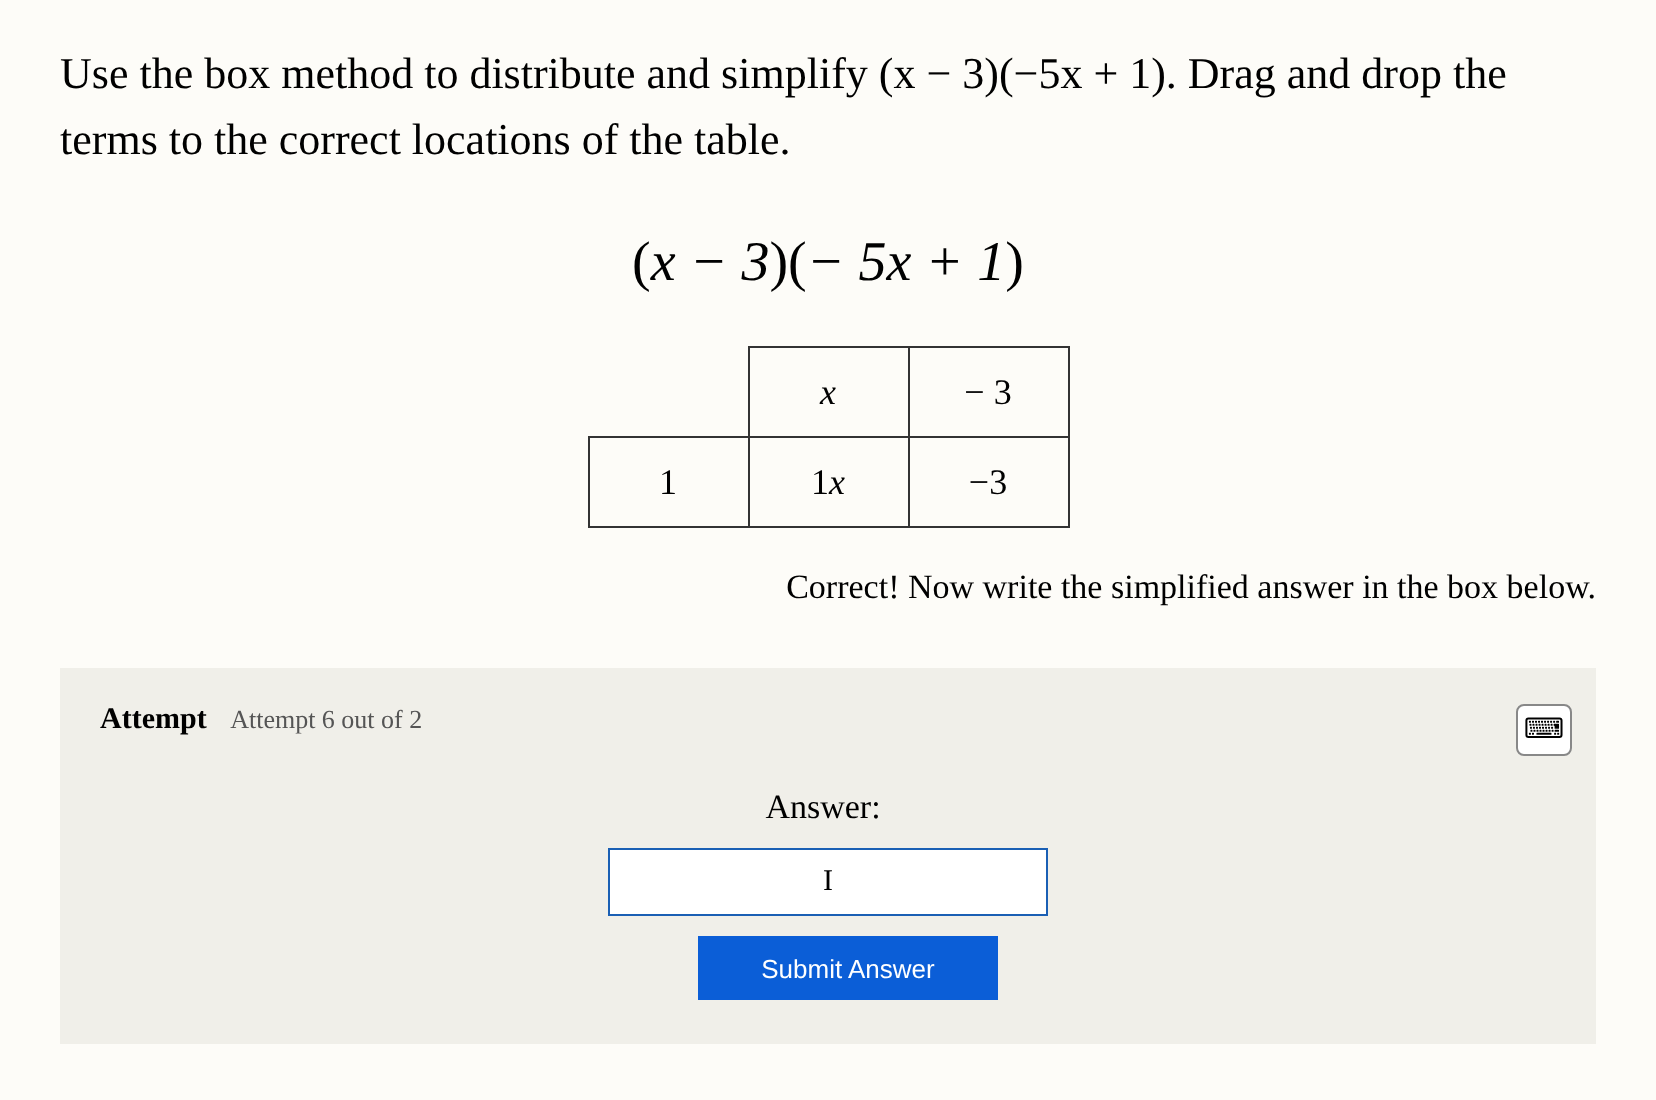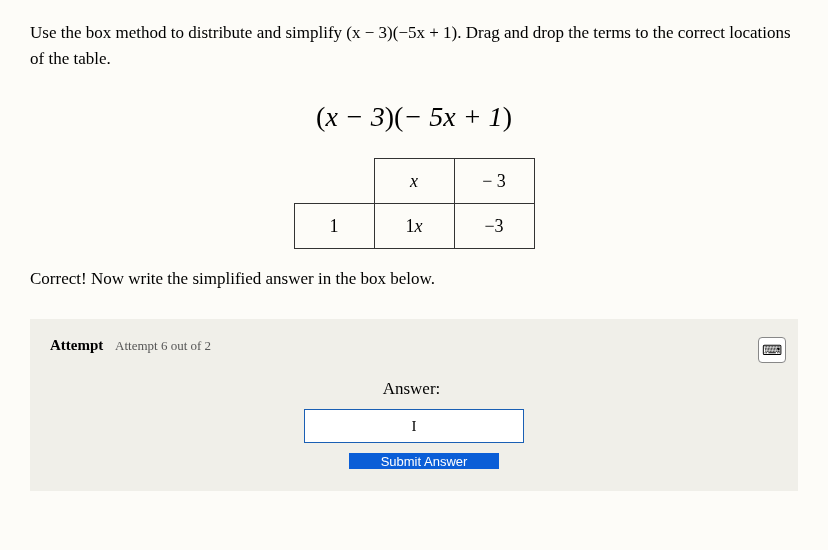--- a/index.html
+++ b/index.html
@@ -9,21 +9,21 @@
     }
     body {
       font-family: Georgia, 'Times New Roman', serif;
       background: #fdfcf8;
       width: 828px;
       height: 550px;
       padding: 20px 30px;
       color: #000;
     }
     .instruction {
-      font-size: 17px;
+      font-size: 22px;
       line-height: 1.5;
       margin-bottom: 30px;
     }
     .expression-main {
       text-align: center;
       font-size: 28px;
       font-family: 'Times New Roman', serif;
       font-style: italic;
       margin-bottom: 25px;
     }
@@ -48,21 +48,21 @@
       vertical-align: middle;
       font-style: italic;
     }
     .box-table td.empty {
       border: none;
     }
     .box-table td .num {
       font-style: normal;
     }
     .feedback {
-      text-align: left;
+      text-align: right;
       font-size: 17px;
       margin-top: 15px;
       margin-bottom: 30px;
     }
     .answer-section {
       background: #f0efe9;
       padding: 18px 20px 22px 20px;
       position: relative;
     }
     .answer-header {
@@ -95,21 +95,21 @@
       width: 220px;
       padding: 0 8px;
       font-size: 15px;
       text-align: center;
       font-family: 'Times New Roman', serif;
     }
     .submit-btn {
       background: #0b5ed7;
       color: #fff;
       border: none;
-      height: 16px;
+      height: 32px;
       padding: 0 32px;
       font-size: 13px;
       font-family: Arial, sans-serif;
       cursor: pointer;
       margin-left: 20px;
     }
     .keypad-icon {
       position: absolute;
       right: 12px;
       top: 18px;

